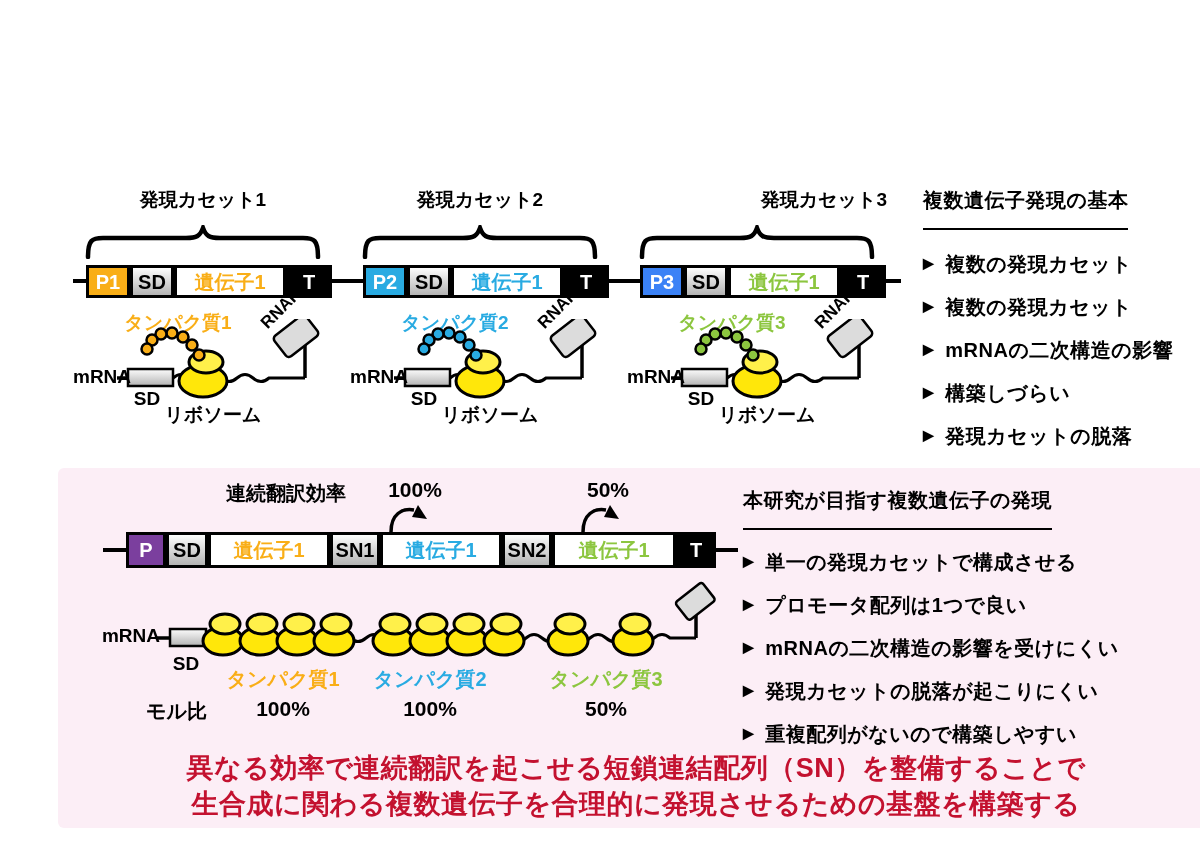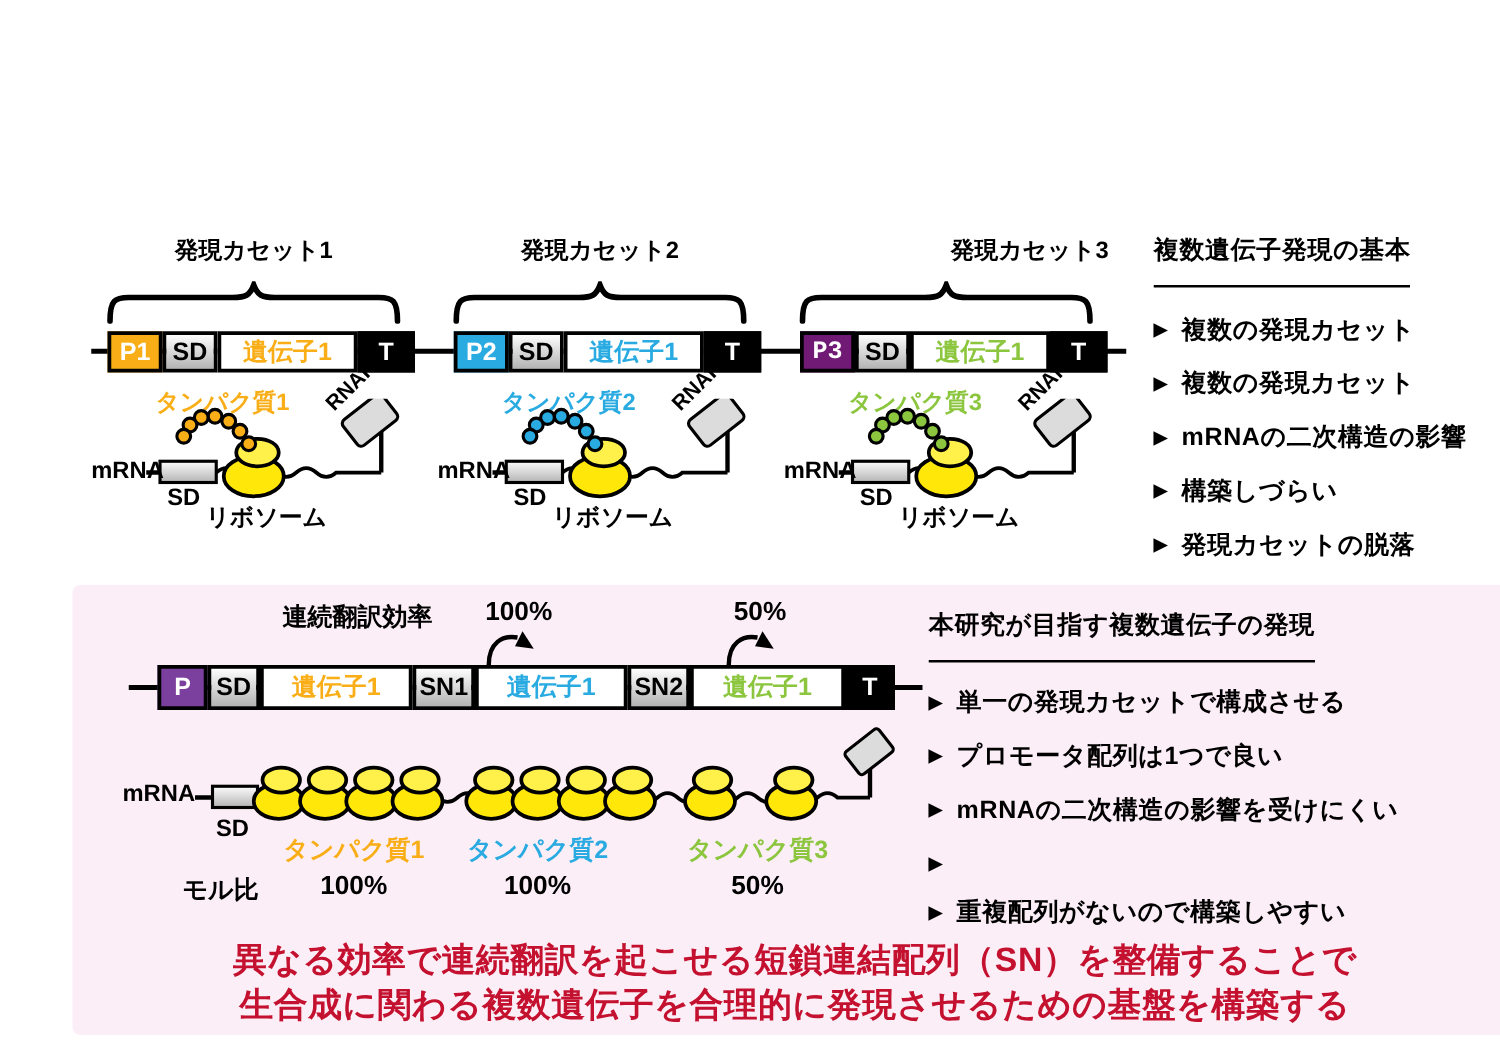--- a/index.html
+++ b/index.html
@@ -4,36 +4,36 @@
 <style>
   html,body{margin:0;padding:0;background:#fff;}
   .canvas{
     position:relative;width:1200px;height:844px;background:#ffffff;
     font-family:"Liberation Sans",sans-serif;font-weight:700;color:#000;
     overflow:hidden;
     margin-left:38px;
   }
   .abs{position:absolute;}
   .ctr{text-align:center;}
-  .rt{text-align:left;}
+  .rt{text-align:right;}
   
   .bar{display:flex;align-items:stretch;}
   .block{
     box-sizing:border-box;border:3px solid #000;height:33px;
     display:flex;align-items:center;justify-content:center;
     font-size:20px;line-height:1;letter-spacing:0;
   }
   .bar2 .block{height:36px;}
   .sdg{background:linear-gradient(180deg,#fdfdfd 0%,#b3b3b3 100%);color:#000;}
   .tblk{background:#000;color:#fff;}
   .gene-block{background:#fff;}
   .pw{color:#fff;}
   .c1 .promoter{background:#F9AE17;}
   .c2 .promoter{background:#29ABE2;}
-  .c3 .promoter{background:#701a75;font-family:Liberation Mono, monospace;}
+  .c3 .promoter{background:#3b82f6;}
   .c1 .gene-block, .c1 .protein-label{color:#F9AE17;}
   .c2 .gene-block, .c2 .protein-label{color:#29ABE2;}
   .c3 .gene-block, .c3 .protein-label{color:#8CC63F;}
   .c1 .bead{fill:#F9AE17;}
   .c2 .bead{fill:#29ABE2;}
   .c3 .bead{fill:#8CC63F;}
   .g-orange{color:#F9AE17;}
   .g-blue{color:#29ABE2;}
   .g-green{color:#8CC63F;}
   .p-purple{background:#7B3F9E;}
@@ -294,20 +294,21 @@
         <div class="bullet">
           <span class="mk">▶</span>
           <span>プロモータ配列は1つで良い</span>
         </div>
         <div class="bullet">
           <span class="mk">▶</span>
           <span>mRNAの二次構造の影響を受けにくい</span>
         </div>
         <div class="bullet">
           <span class="mk">▶</span>
+          <span>発現カセットの脱落が起こりにくい</span>
         </div>
         <div class="bullet">
           <span class="mk">▶</span>
           <span>重複配列がないので構築しやすい</span>
         </div>
       </div>
     </div>
 
     <div class="abs ctr conclusion" style="left:0;top:282px;width:1156px;">
       <div>異なる効率で連続翻訳を起こせる短鎖連結配列（SN）を整備することで</div>

